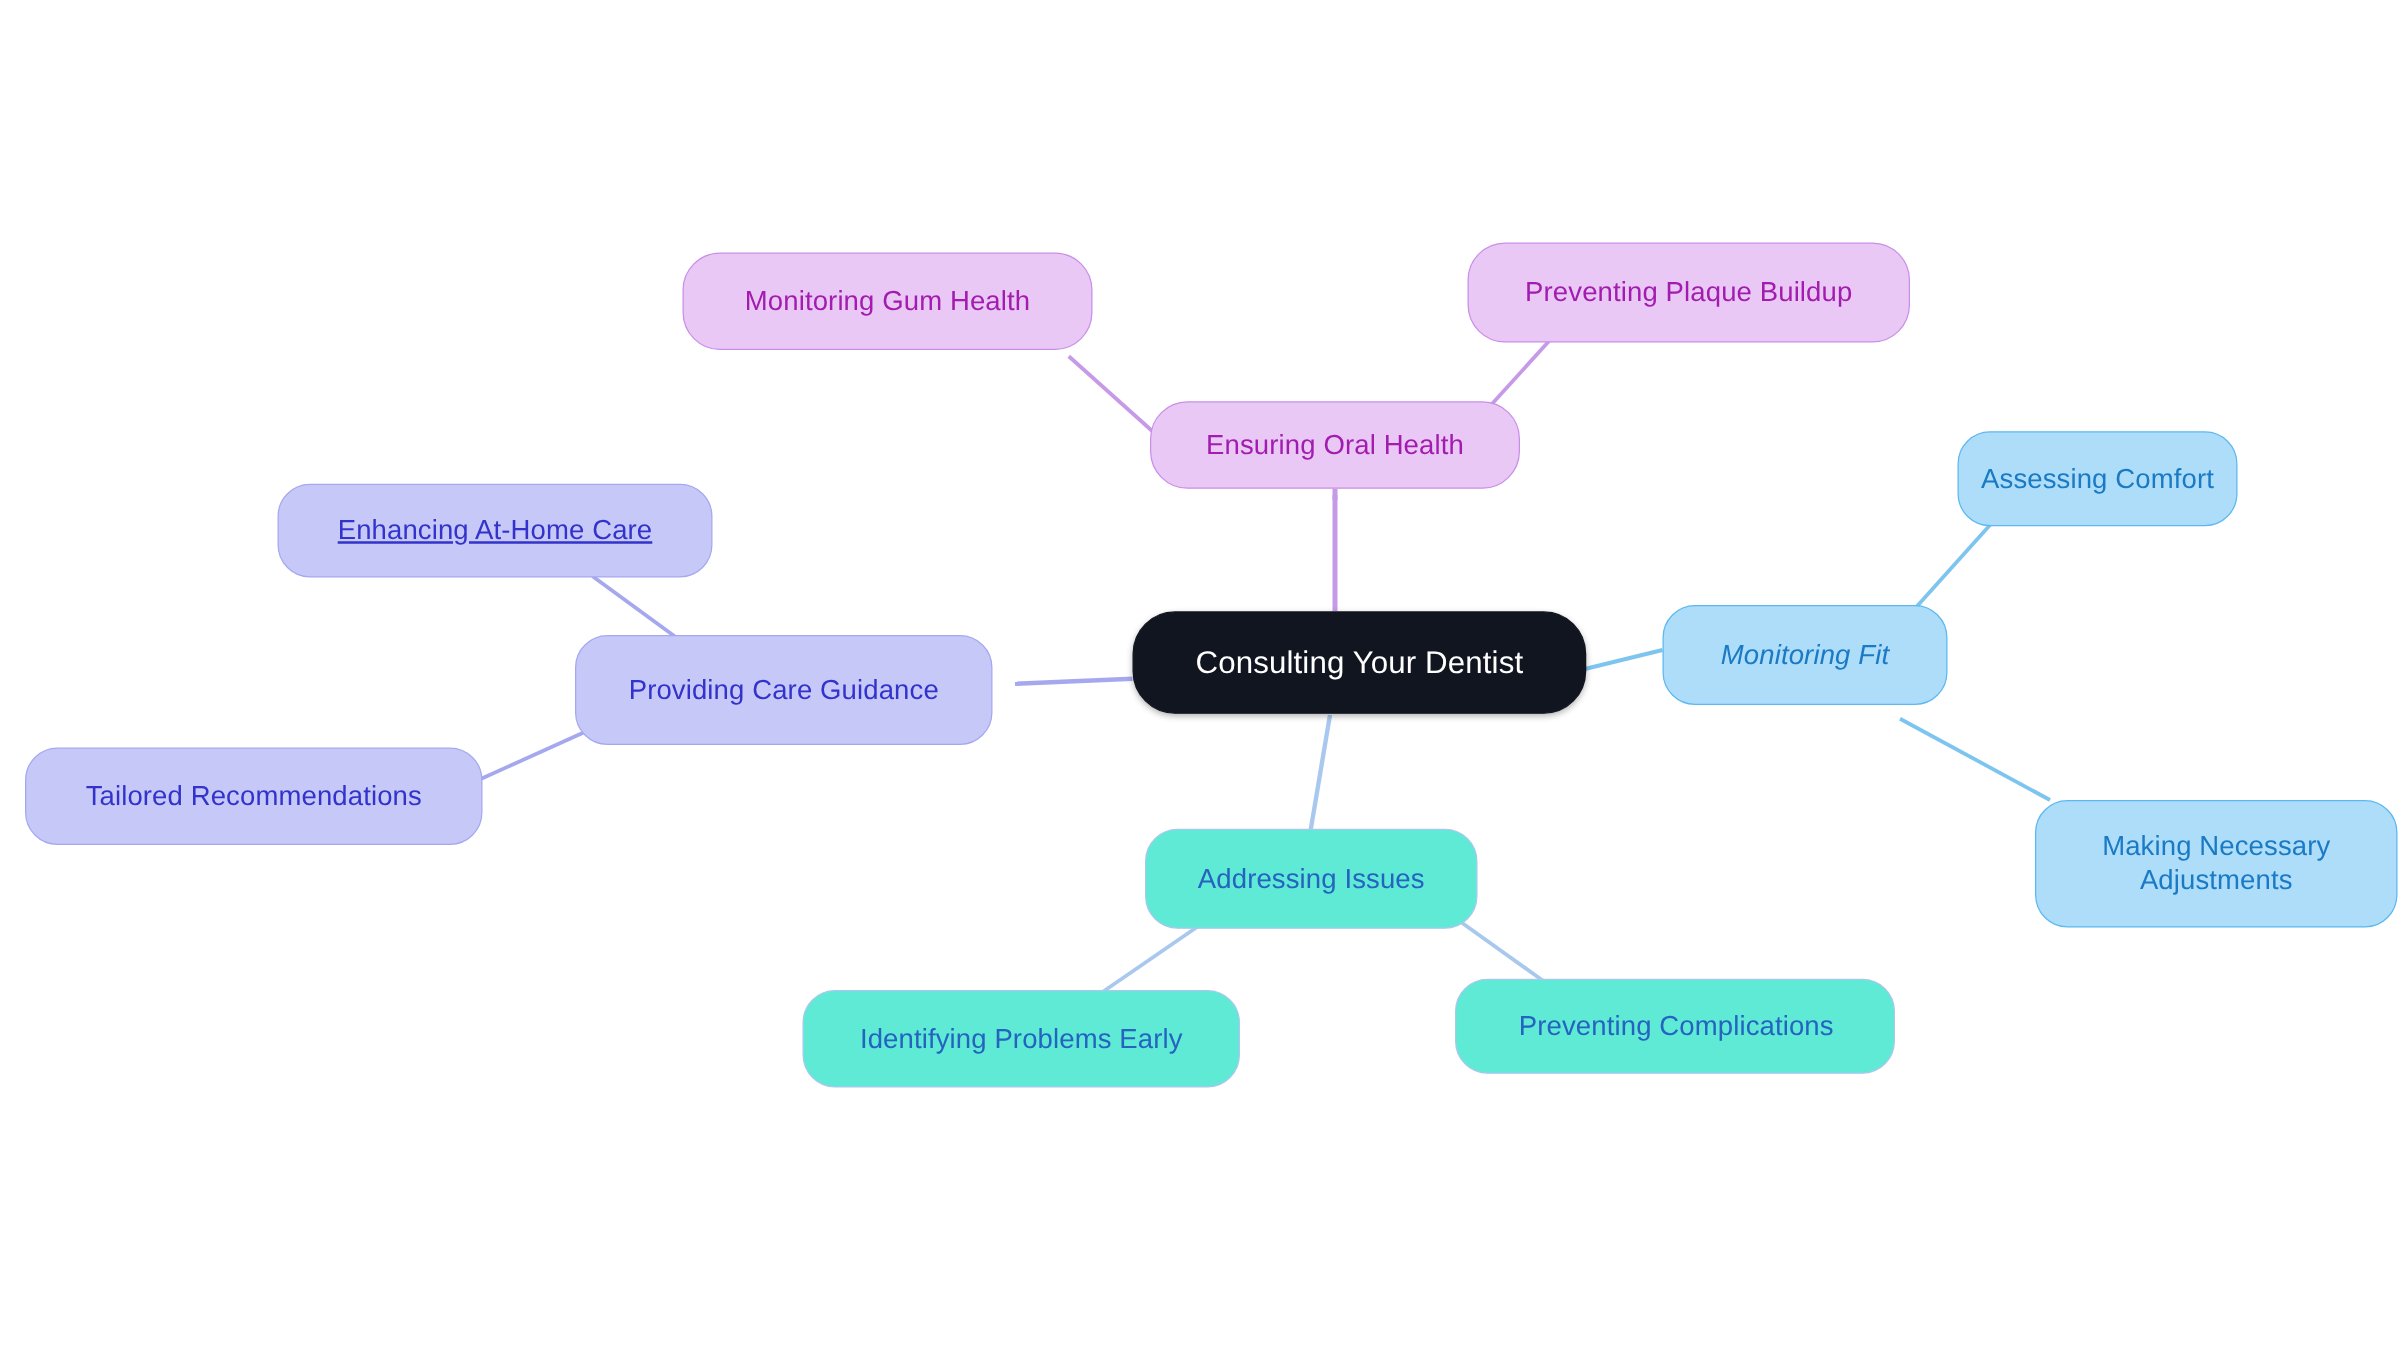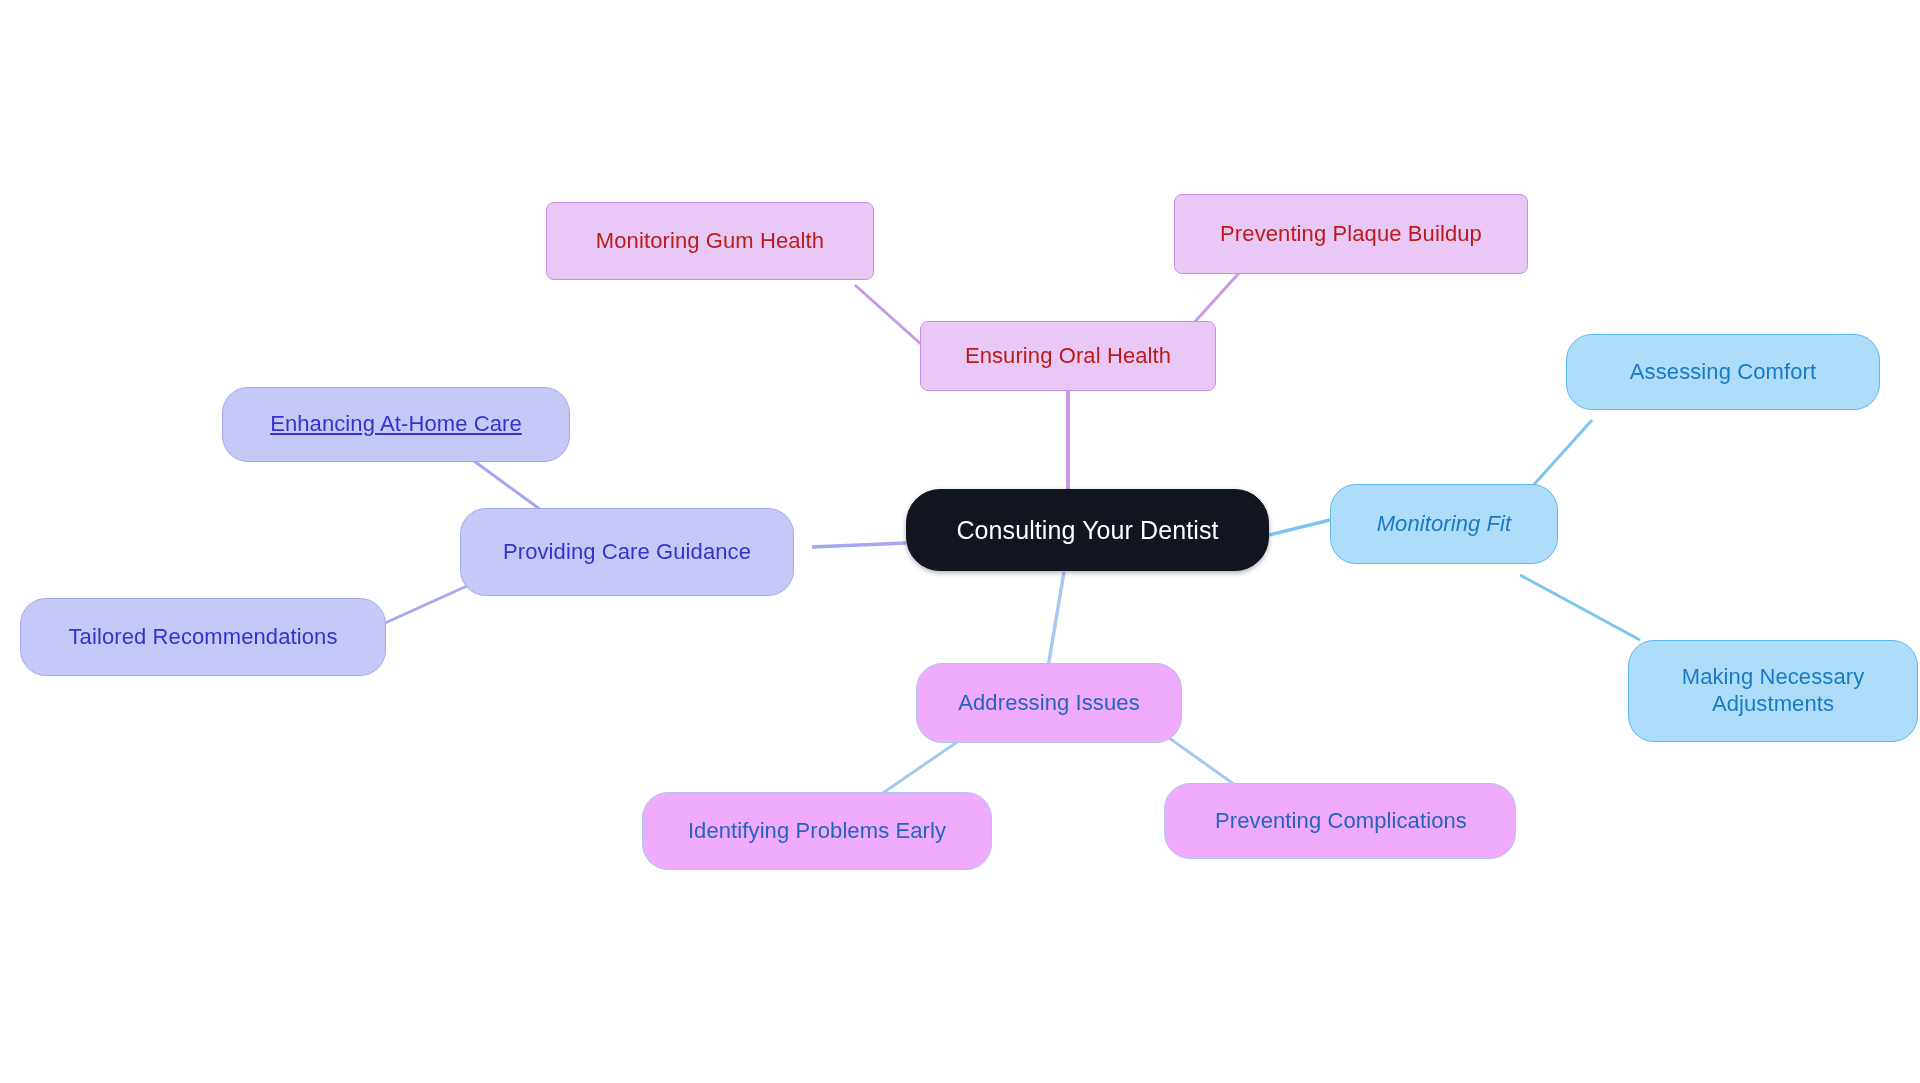--- a/index.html
+++ b/index.html
@@ -48,22 +48,22 @@
     color: #ffffff;
     border-radius: 34px;
     font-size: 25px;
     box-shadow: 0 2px 5px rgba(0,0,0,0.30);
   }
 
   
   .node.violet {
     background: #e9c8f5;
     border-color: #c98ee8;
-    color: #b91c1c;
-    border-radius: 8px;
+    color: #a21caf;
+    border-radius: 30px;
     font-size: 22px;
   }
 
   
   .node.peri {
     background: #c6c9f8;
     border-color: #a5a8ee;
     color: #3333cc;
     border-radius: 26px;
     font-size: 22px;
@@ -73,21 +73,21 @@
   .node.sky {
     background: #aeddfa;
     border-color: #5bb8f0;
     color: #1a7ac4;
     border-radius: 26px;
     font-size: 22px;
   }
 
   
   .node.lblue {
-    background: #f0abfc;
+    background: #5eead4;
     border-color: #a8c8ee;
     color: #2563c0;
     border-radius: 26px;
     font-size: 22px;
   }
 </style>
 </head>
 <body>
 
 <div id="canvas">
@@ -129,21 +129,21 @@
   <div class="node violet" style="left:1174px; top:194px; width:354px; height:80px;">Preventing Plaque Buildup</div>
 
   <div class="node peri" style="left:460px; top:508px; width:334px; height:88px;">Providing Care Guidance</div>
 
   <div class="node peri" style="left:222px; top:387px; width:348px; height:75px;text-decoration:underline;">Enhancing At-Home Care</div>
 
   <div class="node peri" style="left:20px; top:598px; width:366px; height:78px;">Tailored Recommendations</div>
 
   <div class="node sky" style="left:1330px; top:484px; width:228px; height:80px;font-style:italic;">Monitoring Fit</div>
 
-  <div class="node sky" style="left:1566px; top:334px; width:314px; height:76px;">Assessing Comfort</div>
+  <div class="node sky" style="left:1566px; top:345px; width:224px; height:76px;">Assessing Comfort</div>
 
   <div class="node sky" style="left:1628px; top:592px; width:290px; height:102px;margin-top:48px;">Making Necessary
 Adjustments</div>
 
   <div class="node lblue" style="left:916px; top:663px; width:266px; height:80px;">Addressing Issues</div>
 
   <div class="node lblue" style="left:642px; top:792px; width:350px; height:78px;">Identifying Problems Early</div>
 
   <div class="node lblue" style="left:1164px; top:783px; width:352px; height:76px;padding-left:16px;">Preventing Complications</div>
 

